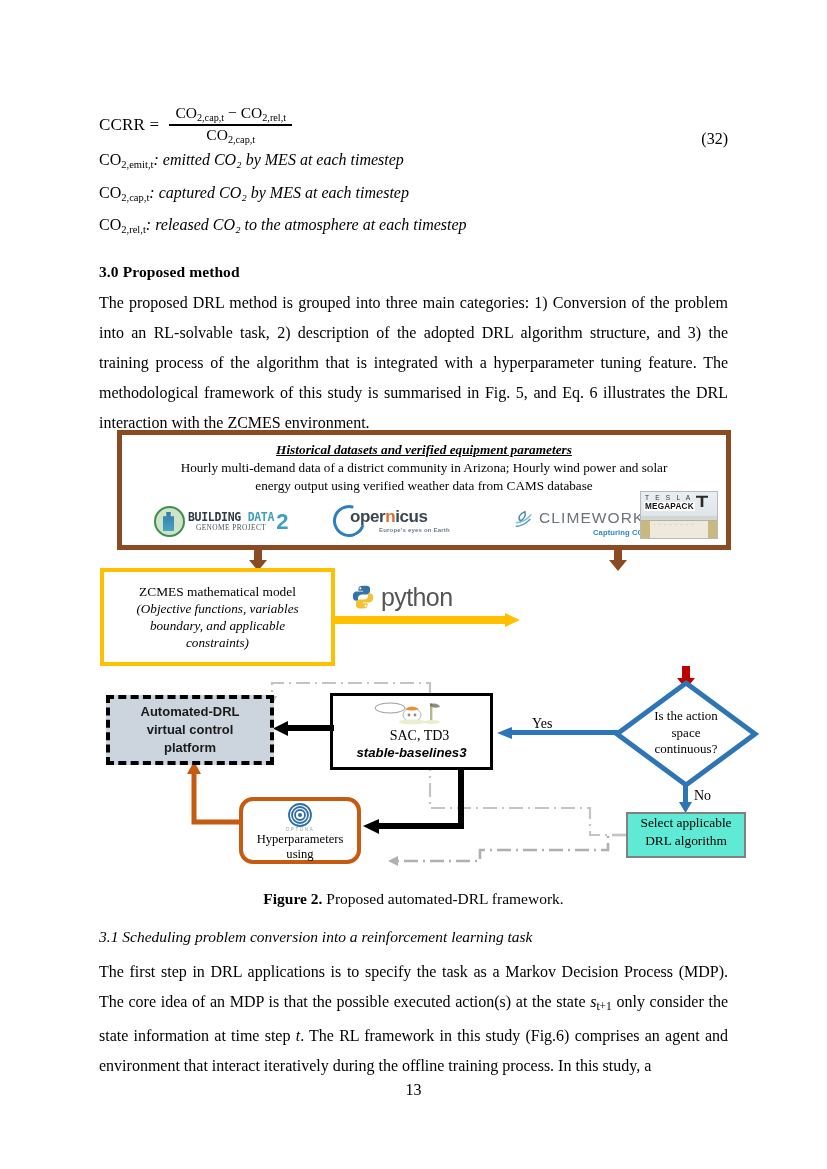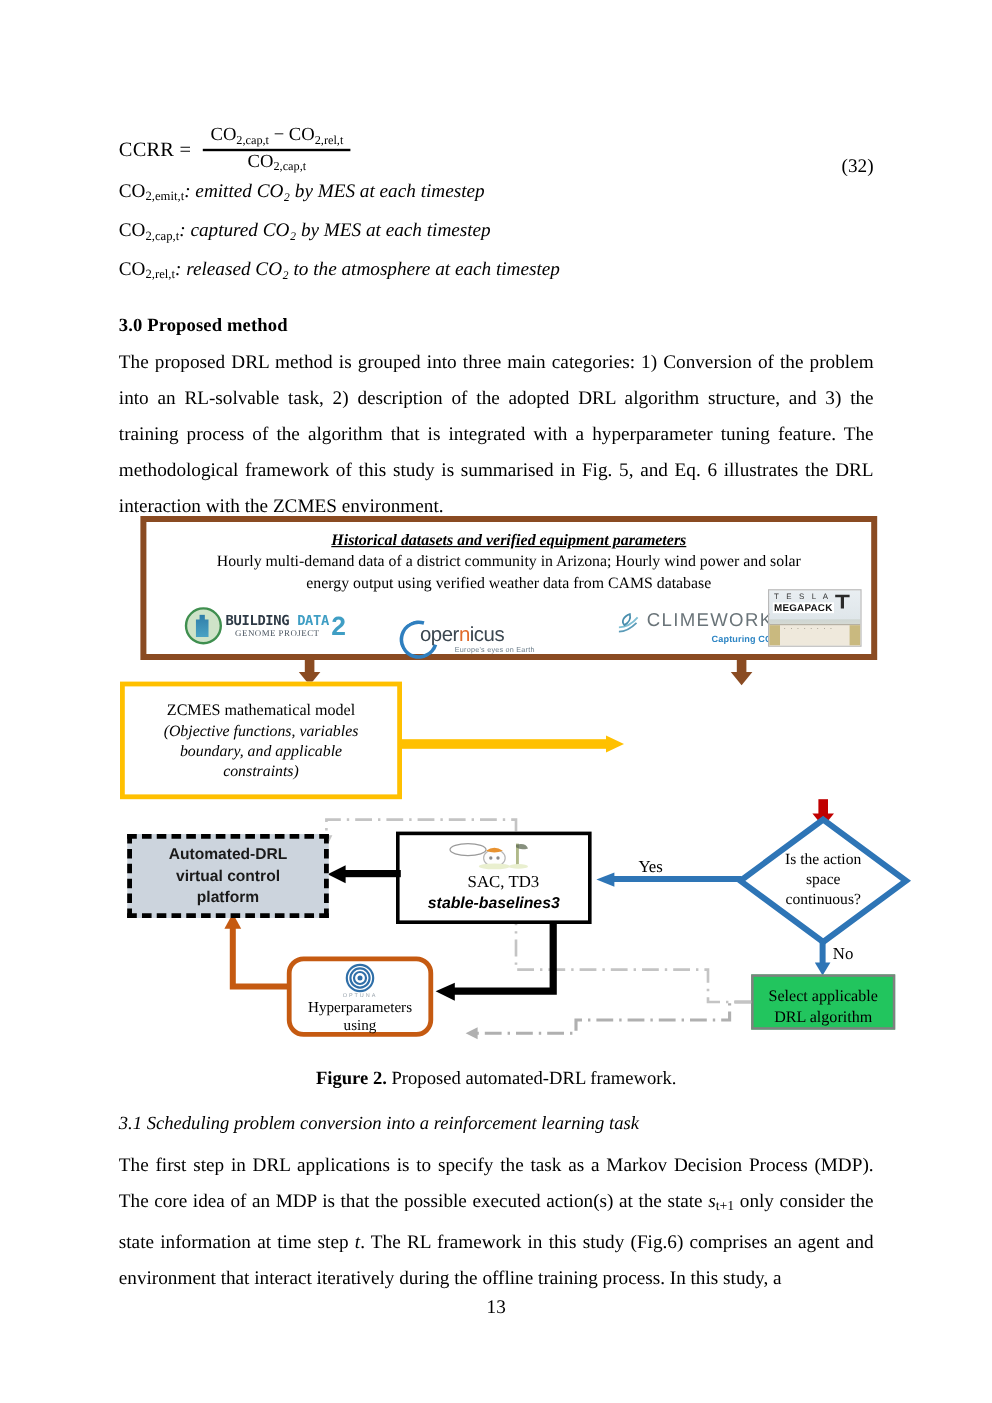--- a/index.html
+++ b/index.html
@@ -188,21 +188,21 @@
     font-size: 7.4px; color: #4a5560; letter-spacing: 0.4px;
     margin-top: 1px;
   }
   .bdgp-num {
     font-family: "Liberation Sans", sans-serif;
     font-size: 22px; color: #3f9ec4; font-weight: 600;
     margin-left: 2px; line-height: .9;
   }
 
   
-  .logo-cop { left: 205px; top: 13px; }
+  .logo-cop { left: 205px; top: 1px; font-weight: bold; }
   .cop-wrap { position: relative; height: 30px; }
   .cop-c {
     position: absolute; left: 0; top: 1px;
     width: 26px; height: 26px; border-radius: 50%;
     border: 3px solid #2f7fbf;
     border-right-color: transparent;
     transform: rotate(-28deg);
   }
   .cop-name {
     position: absolute; left: 17px; top: 3px;
@@ -361,23 +361,23 @@
     display: flex; flex-direction: column;
     align-items: center; justify-content: center;
     font-size: 13px; line-height: 16.5px; text-align: center;
   }
 
   
   .selbox {
     left: 526px; top: 382px;
     width: 120px; height: 46px;
     border: 2.5px solid #808080;
-    background: #22c55e;
+    background: #5eead4;
     display: flex; flex-direction: column;
-    align-items: center; justify-content: flex-end;
+    align-items: center; justify-content: flex-start;
     text-align: center;
     font-size: 13.4px; line-height: 17.5px;
   }
 
   
   .hyper {
     left: 139px; top: 367px;
     width: 122px; height: 67px;
     border: 4px solid #C55A11;
     border-radius: 14px;
@@ -500,20 +500,27 @@
       <polygon points="1,12 19,12 10,23" fill="#8A4B22"></polygon>
     </svg>
 
     <div class="zcmes">
       <div class="l1">ZCMES mathematical model</div>
       <div class="l2">(Objective functions, variables</div>
       <div class="l2">boundary, and applicable</div>
       <div class="l2">constraints)</div>
     </div>
 
+    <div class="pylabel">
+      <svg width="26" height="26" viewBox="0 0 24 24">
+        <path d="M11.9 1.5c-2.3 0-4.1.6-4.1 2.6v2.2h4.3v.7H6.3C4.1 7 2.6 8.4 2.6 11.3c0 2.9 1.3 4.2 3.2 4.2h1.6v-2.6c0-2.1 1.8-3.3 3.8-3.3h4.1c1.8 0 3.2-1.4 3.2-3.2V4.1c0-1.8-1.5-2.6-3.4-2.6h-3.2zM9.6 3.1c.5 0 .9.4.9.9s-.4.9-.9.9-.9-.4-.9-.9.4-.9.9-.9z" fill="#3572A5"></path>
+        <path d="M12.1 22.5c2.3 0 4.1-.6 4.1-2.6v-2.2h-4.3v-.7h5.8c2.2 0 3.7-1.4 3.7-4.3 0-2.9-1.3-4.2-3.2-4.2h-1.6v2.6c0 2.1-1.8 3.3-3.8 3.3H8.7c-1.8 0-3.2 1.4-3.2 3.2v2.3c0 1.8 1.5 2.6 3.4 2.6h3.2zM14.4 20.9c-.5 0-.9-.4-.9-.9s.4-.9.9-.9.9.4.9.9-.4.9-.9.9z" fill="#F2C230"></path>
+      </svg>
+      <span class="pyword">python</span>
+    </div>
     <svg style="left:235px; top:182px; width:186px; height:16px;">
       <rect x="0" y="4" width="172" height="8" fill="#FFC000"></rect>
       <polygon points="170,1 170,15 185,8" fill="#FFC000"></polygon>
     </svg>
 
 
     <svg style="left:576px; top:236px; width:20px; height:24px;">
       <rect x="6" y="0" width="8" height="14" fill="#C00000"></rect>
       <polygon points="1,12 19,12 10,23" fill="#C00000"></polygon>
     </svg>

